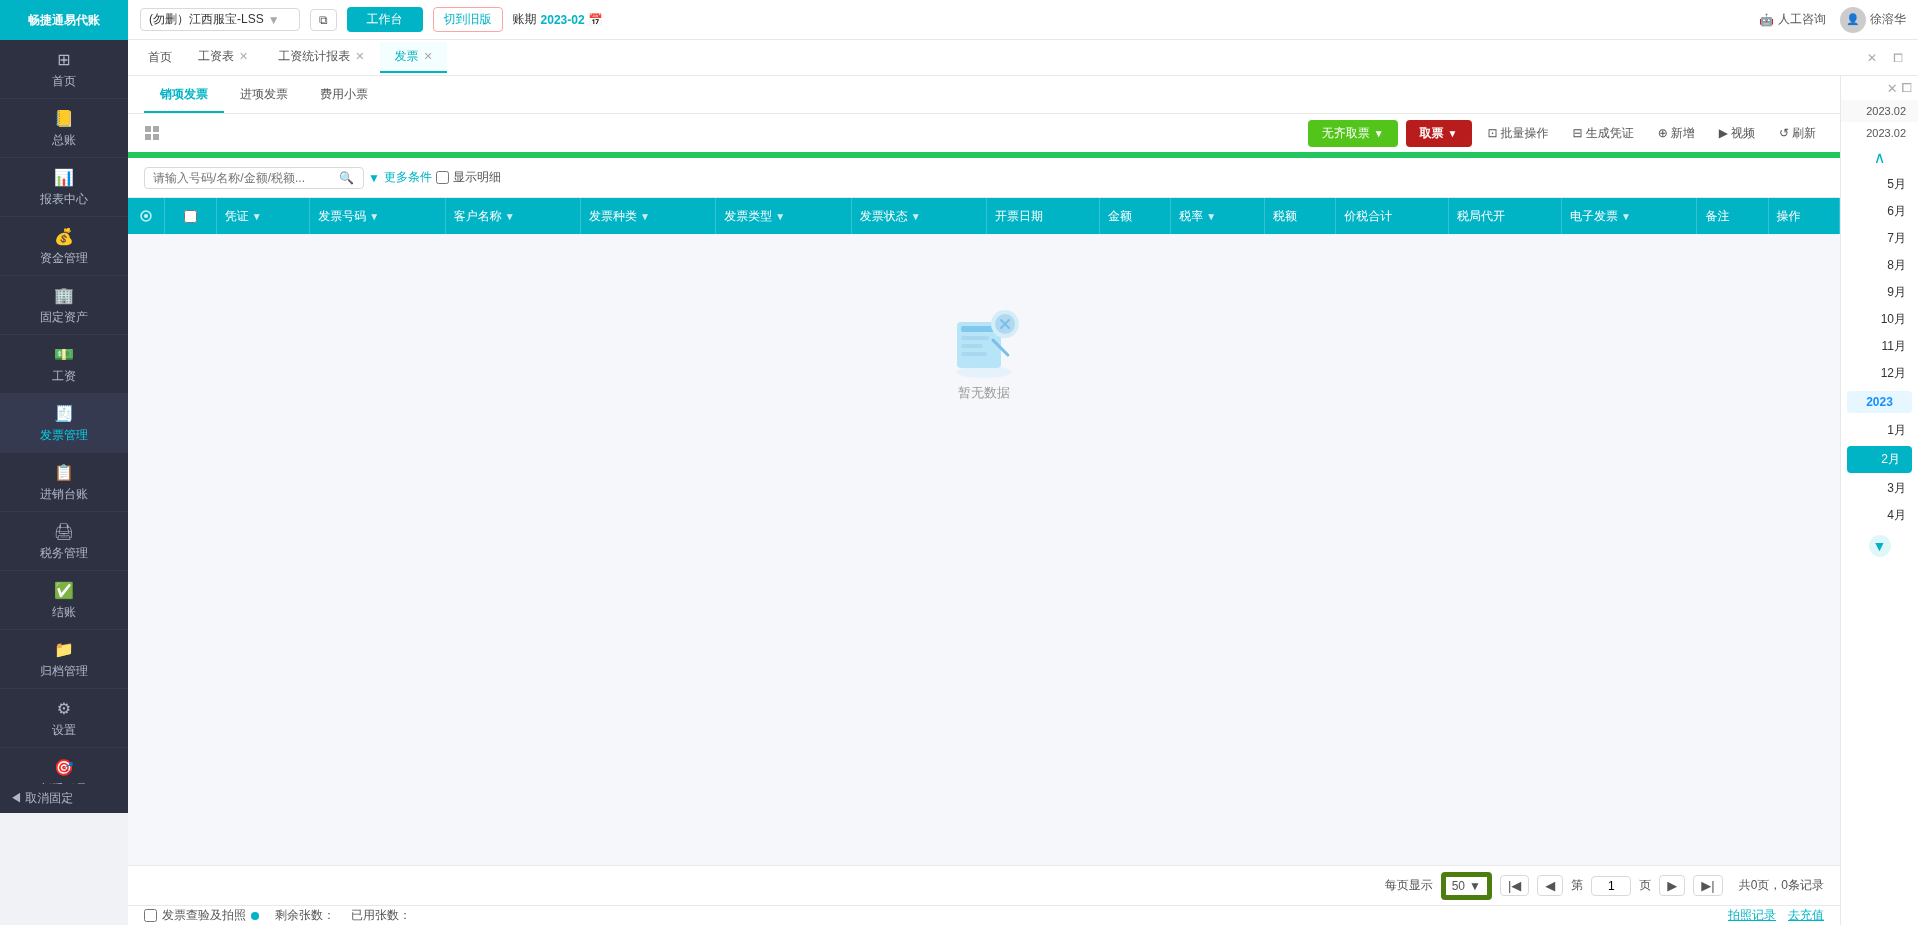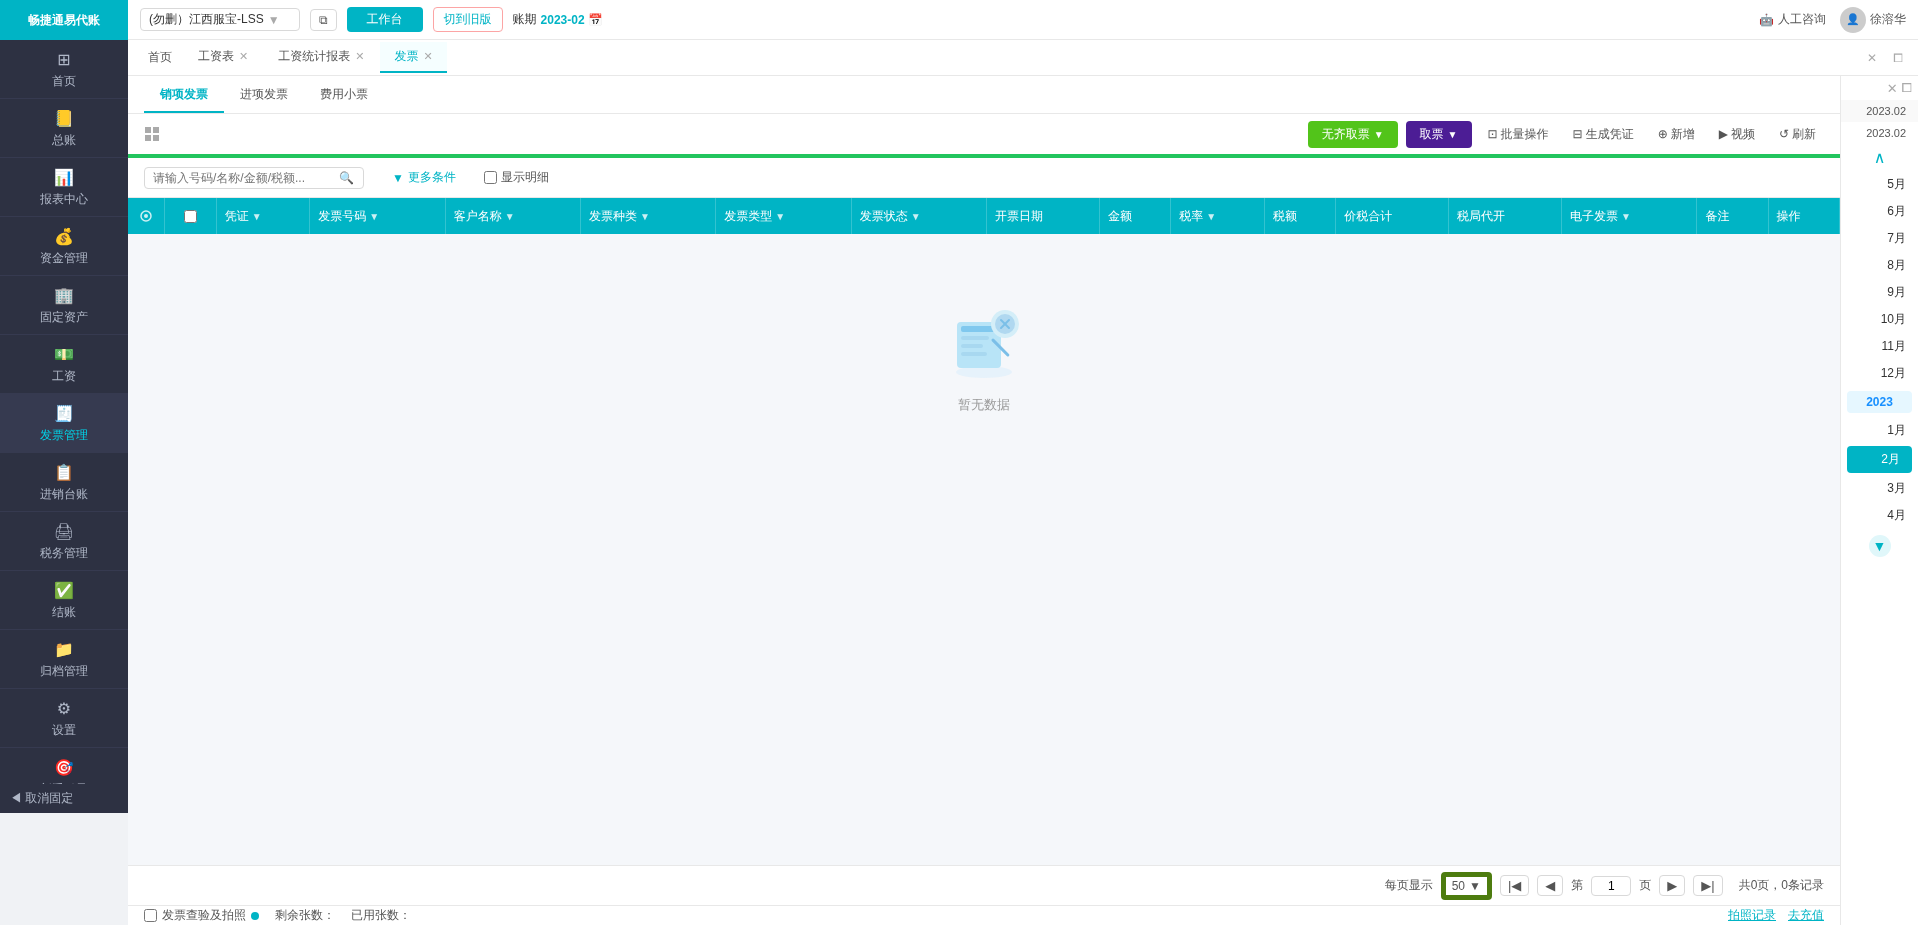--- a/index.html
+++ b/index.html
@@ -42,44 +42,44 @@
 
     
     .page-content { flex: 1; display: flex; flex-direction: column; overflow: hidden; background: #f5f7fa; }
 
     
     .sub-tabs { height: 38px; background: #fff; display: flex; align-items: flex-end; padding: 0 16px; border-bottom: 1px solid #e8e8e8; }
     .sub-tab { padding: 8px 16px; cursor: pointer; color: #555; font-size: 13px; border-bottom: 2px solid transparent; }
     .sub-tab.active { color: #00b4c5; border-bottom: 2px solid #00b4c5; font-weight: bold; }
 
     
-    .toolbar { height: 44px; background: #fff; display: flex; align-items: center; padding: 0 16px; gap: 8px; border-bottom: 4px solid #22c55e; }
+    .toolbar { height: 44px; background: #fff; display: flex; align-items: center; padding: 0 16px; gap: 8px; border-bottom: 6px solid #22c55e; }
     .toolbar-right { margin-left: auto; display: flex; align-items: center; gap: 8px; }
     .btn-green { background: #52c41a; color: #fff; border: none; border-radius: 4px; padding: 5px 14px; cursor: pointer; font-size: 12px; display: flex; align-items: center; gap: 4px; }
-    .btn-teal { background: #4c1d95; color: #fff; border: none; border-radius: 4px; padding: 5px 14px; cursor: pointer; font-size: 12px; display: flex; align-items: center; gap: 4px; }
+    .btn-teal { background: #b91c1c; color: #fff; border: none; border-radius: 4px; padding: 5px 14px; cursor: pointer; font-size: 12px; display: flex; align-items: center; gap: 4px; font-weight: bold; }
     .btn-icon-text { background: none; border: none; color: #555; cursor: pointer; font-size: 12px; display: flex; align-items: center; gap: 3px; padding: 4px 8px; }
 
     
-    .filter-bar { height: 40px; background: #fff; display: flex; align-items: center; padding: 0 16px; gap: 28px; border-bottom: 1px solid #e8e8e8; }
+    .filter-bar { height: 40px; background: #fff; display: flex; align-items: center; padding: 0 16px; gap: 4px; border-bottom: 1px solid #e8e8e8; }
     .search-input { display: flex; align-items: center; border: 1px solid #d9d9d9; border-radius: 4px; padding: 3px 8px; gap: 6px; width: 220px; }
     .search-input input { border: none; outline: none; font-size: 12px; color: #333; width: 180px; background: transparent; }
     .search-icon { color: #aaa; cursor: pointer; }
     .more-conditions { display: flex; align-items: center; gap: 4px; color: #00b4c5; cursor: pointer; font-size: 12px; }
     .show-detail { display: flex; align-items: center; gap: 4px; color: #555; font-size: 12px; cursor: pointer; }
 
     
     .table-container { flex: 1; overflow: auto; position: relative; }
     .data-table { width: 100%; border-collapse: collapse; }
     .data-table thead tr { background: #00b4c5; color: #fff; height: 36px; }
     .data-table thead th { padding: 0 8px; text-align: left; font-weight: normal; font-size: 12px; white-space: nowrap; border-right: 1px solid rgba(255,255,255,0.2); }
     .data-table thead th:first-child { width: 36px; }
     .data-table thead th .th-inner { display: flex; align-items: center; gap: 3px; }
 
     
-    .empty-state { display: flex; flex-direction: column; align-items: center; justify-content: center; flex: 1; gap: 12px; padding: 60px 0; }
+    .empty-state { display: flex; flex-direction: column; align-items: center; justify-content: center; flex: 1; gap: 0; padding: 60px 0; }
 
     
     .pagination-bar { height: 40px; background: #fff; display: flex; align-items: center; padding: 0 16px; border-top: 1px solid #e8e8e8; gap: 8px; justify-content: flex-end; }
     .pagination-bar span { color: #555; font-size: 12px; }
     .page-size-select { border: 5px solid #4d7c0f; border-radius: 4px; padding: 2px 6px; font-size: 12px; background: #fff; color: #333; cursor: pointer; display: flex; align-items: center; gap: 4px; }
     .page-btn { border: 1px solid #d9d9d9; background: #fff; color: #555; border-radius: 4px; padding: 2px 7px; cursor: pointer; font-size: 13px; }
     .page-input { border: 1px solid #d9d9d9; border-radius: 4px; padding: 2px 6px; width: 40px; text-align: center; font-size: 12px; }
     .page-total { color: #555; font-size: 12px; margin-left: 8px; }
 
     

